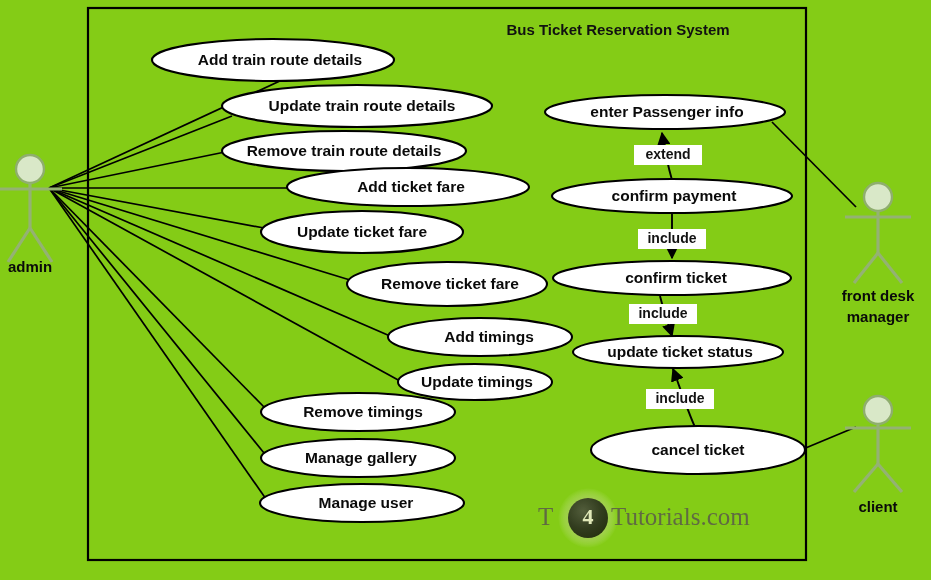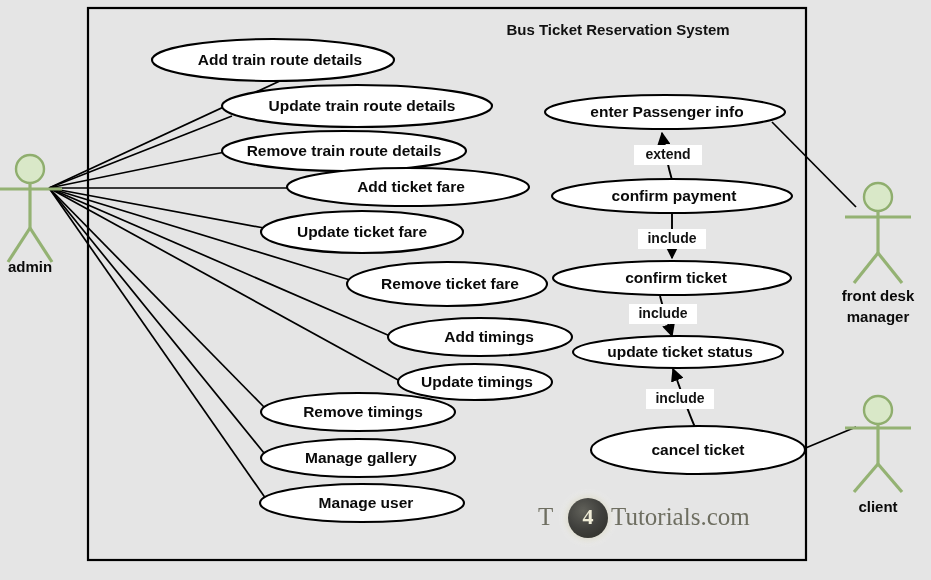--- a/index.html
+++ b/index.html
@@ -10,21 +10,21 @@
   body {
     width: 931px;
     height: 580px;
     font-family: "Liberation Sans", sans-serif;
     overflow: hidden;
   }
   #diagram-root {
     position: relative;
     width: 931px;
     height: 580px;
-    background: #e5e5e5;
+    background: #84cc16;
   }
   svg.diagram {
     display: block;
     width: 931px;
     height: 580px;
   }
   .sys-box {
     fill: none;
     stroke: #000000;
     stroke-width: 2.2;

